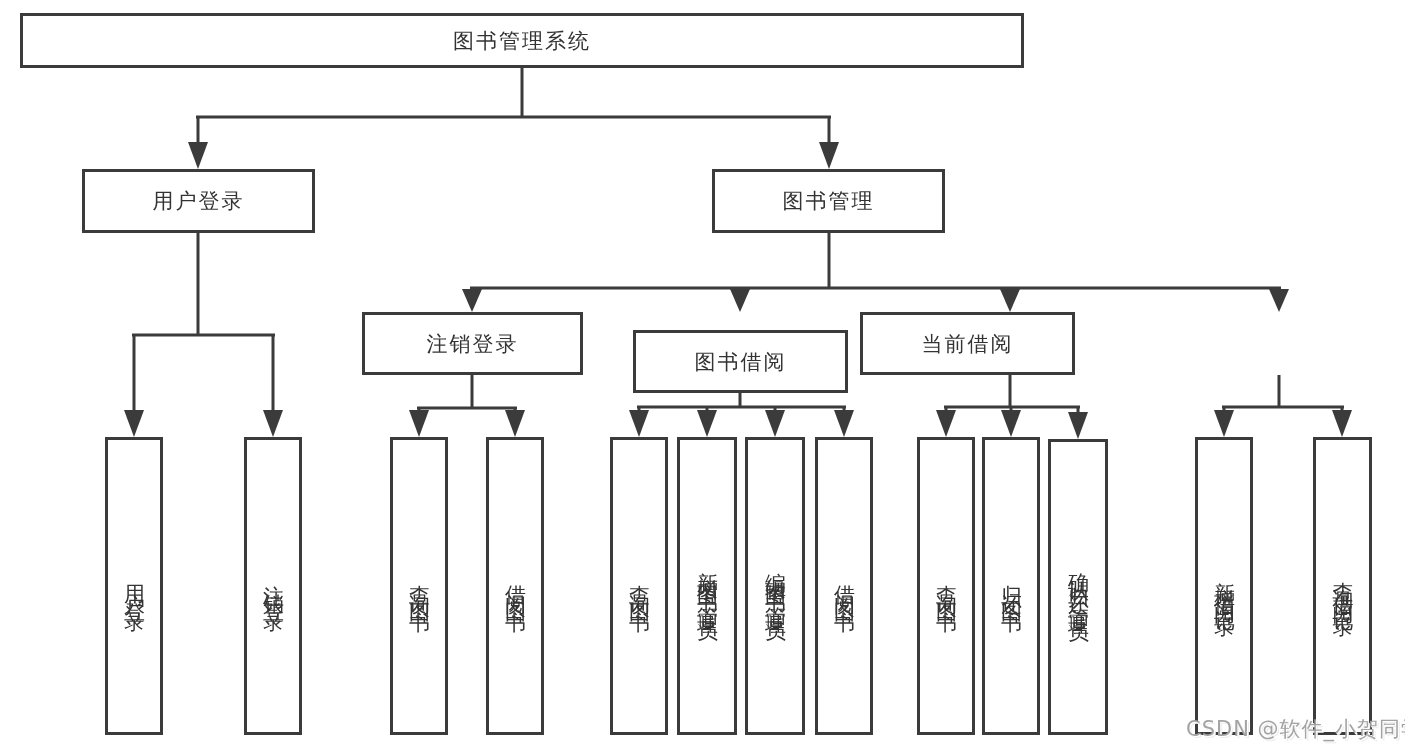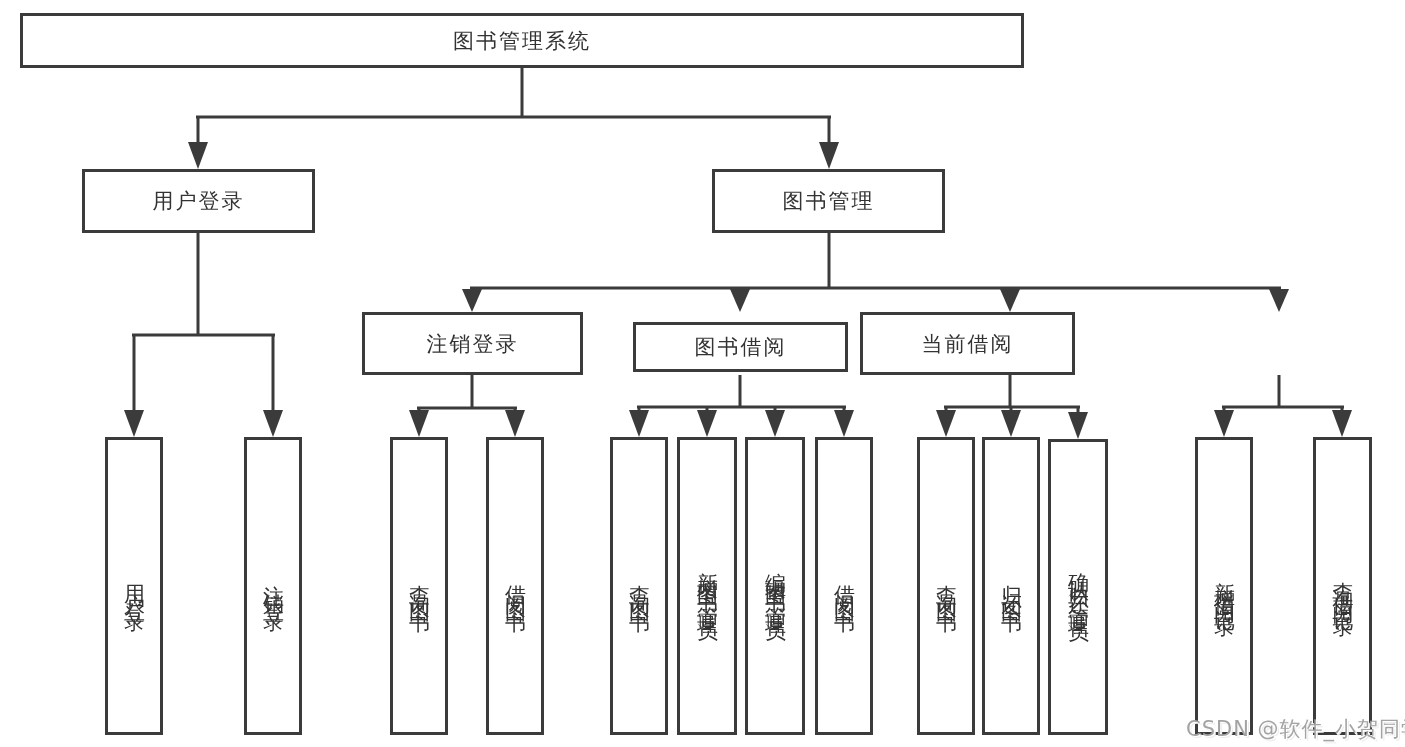--- a/index.html
+++ b/index.html
@@ -101,21 +101,21 @@
       <polygon points="1332,410 1352,410 1342,437" stroke="none"></polygon>
     </g>
   </svg>
 
   <div class="box" style="left:20px; top:13px; width:1004px; height:55px;">图书管理系统</div>
 
   <div class="box" style="left:82px; top:169px; width:233px; height:64px;">用户登录</div>
   <div class="box" style="left:712px; top:169px; width:233px; height:64px;">图书管理</div>
 
   <div class="box" style="left:362px; top:312px; width:221px; height:63px;">注销登录</div>
-  <div class="box" style="left:633px; top:322px; width:215px; height:50px;">图书借阅</div>
+  <div class="box" style="left:633px; top:330px; width:215px; height:63px;">图书借阅</div>
   <div class="box" style="left:860px; top:312px; width:215px; height:63px;">当前借阅</div>
 
   <div class="box leaf" style="left:105px; top:437px; width:58px; height:298px;">用户登录</div>
   <div class="box leaf" style="left:244px; top:437px; width:58px; height:298px;">注销登录</div>
 
   <div class="box leaf" style="left:390px; top:437px; width:58px; height:298px;">查询图书</div>
   <div class="box leaf" style="left:486px; top:437px; width:58px; height:298px;">借阅图书</div>
 
   <div class="box leaf" style="left:610px; top:437px; width:58px; height:298px;">查询图书</div>
   <div class="box leaf leaf-long" style="left:677px; top:437px; width:60px; height:298px;">新增图书（管理员）</div>

